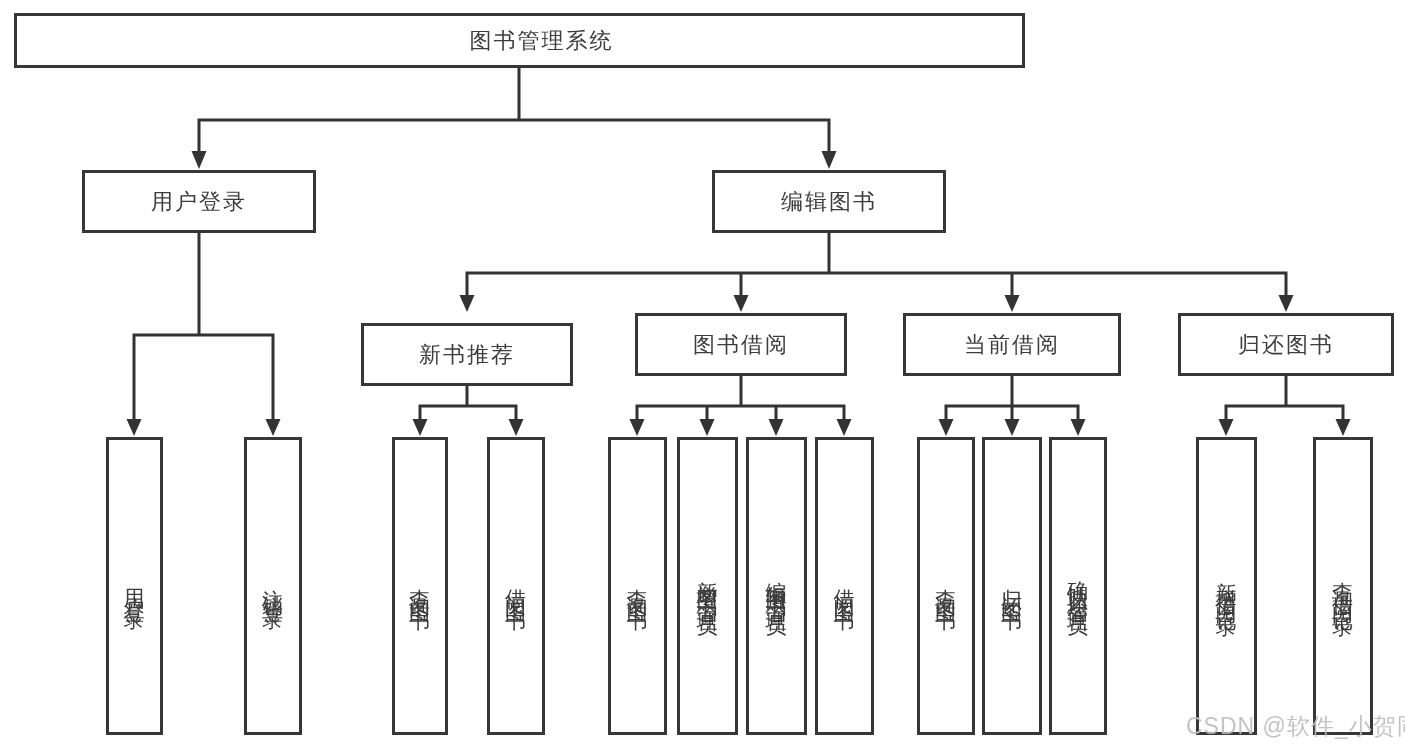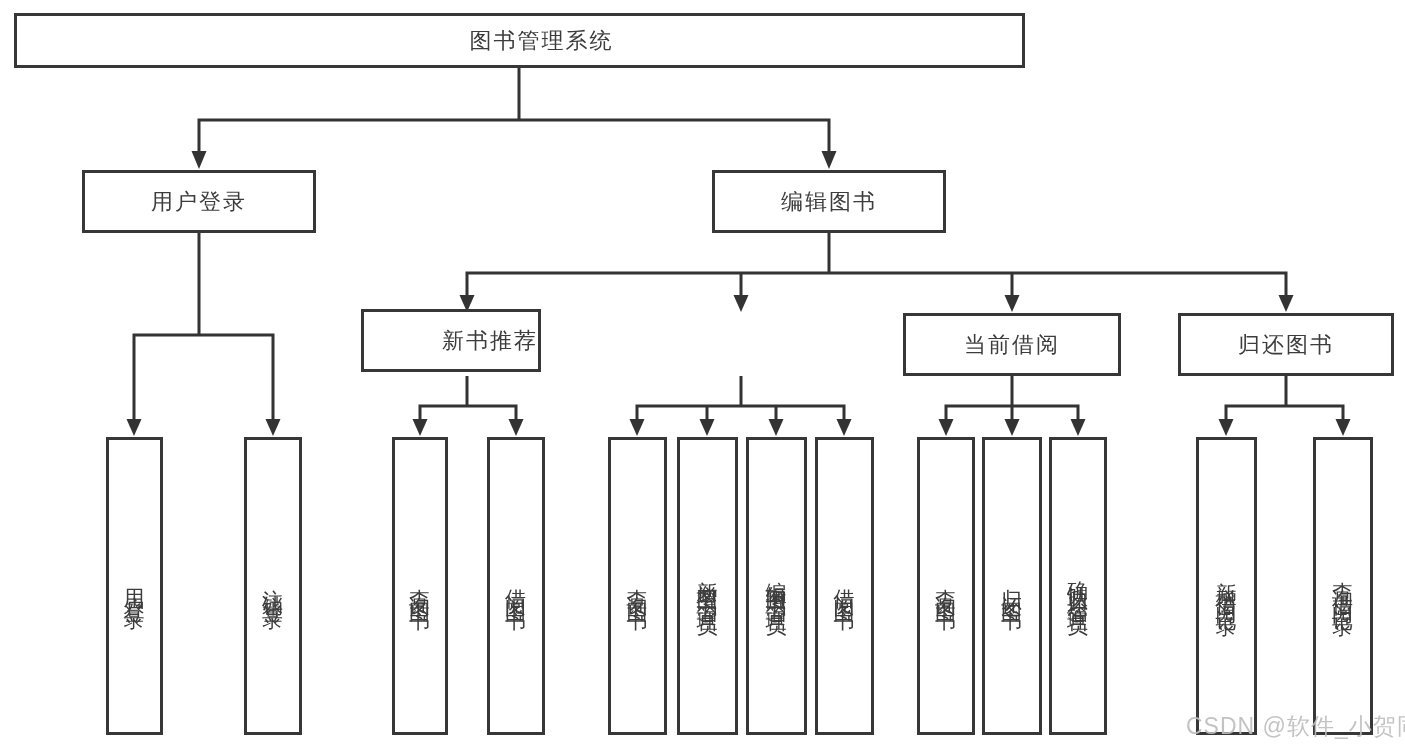--- a/index.html
+++ b/index.html
@@ -118,22 +118,25 @@
     <span>图书管理系统</span>
   </div>
 
   <div class="box h-label" style="left:82px; top:170px; width:234px; height:63px;">
     <span>用户登录</span>
   </div>
   <div class="box h-label" style="left:712px; top:170px; width:234px; height:63px;">
     <span>编辑图书</span>
   </div>
 
-  <div class="box h-label" style="left:361px; top:309px; width:180px; height:63px;justify-content:flex-end;">
+  <div class="box h-label" style="left:361px; top:323px; width:212px; height:63px;">
     <span>新书推荐</span>
+  </div>
+  <div class="box h-label" style="left:635px; top:313px; width:212px; height:63px;">
+    <span>图书借阅</span>
   </div>
   <div class="box h-label" style="left:903px; top:313px; width:218px; height:63px;">
     <span>当前借阅</span>
   </div>
   <div class="box h-label" style="left:1178px; top:313px; width:216px; height:63px;">
     <span>归还图书</span>
   </div>
 
   <div class="box v-label" style="left:106px; top:437px; width:57px; height:298px;">
     <span>用户登录</span>

